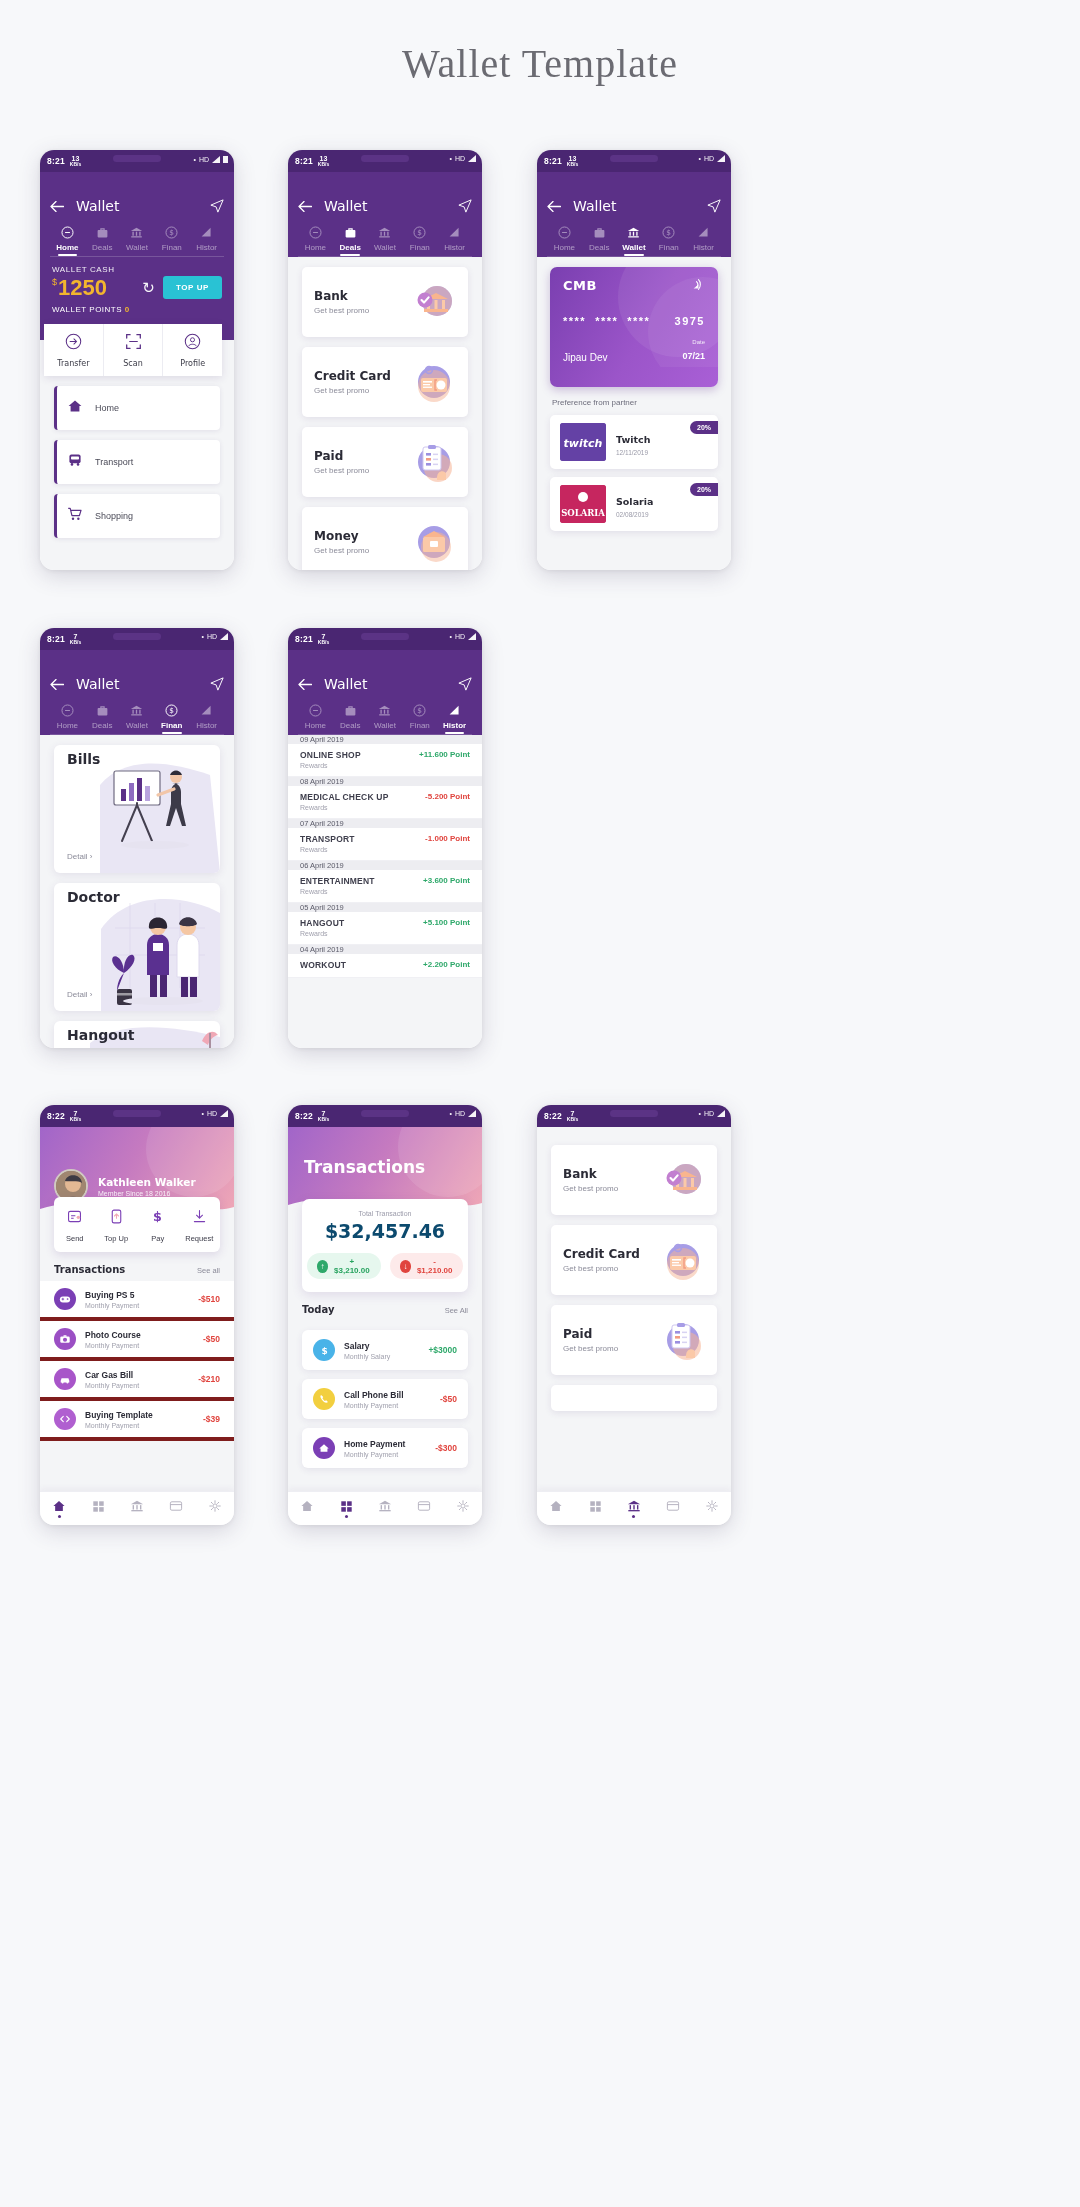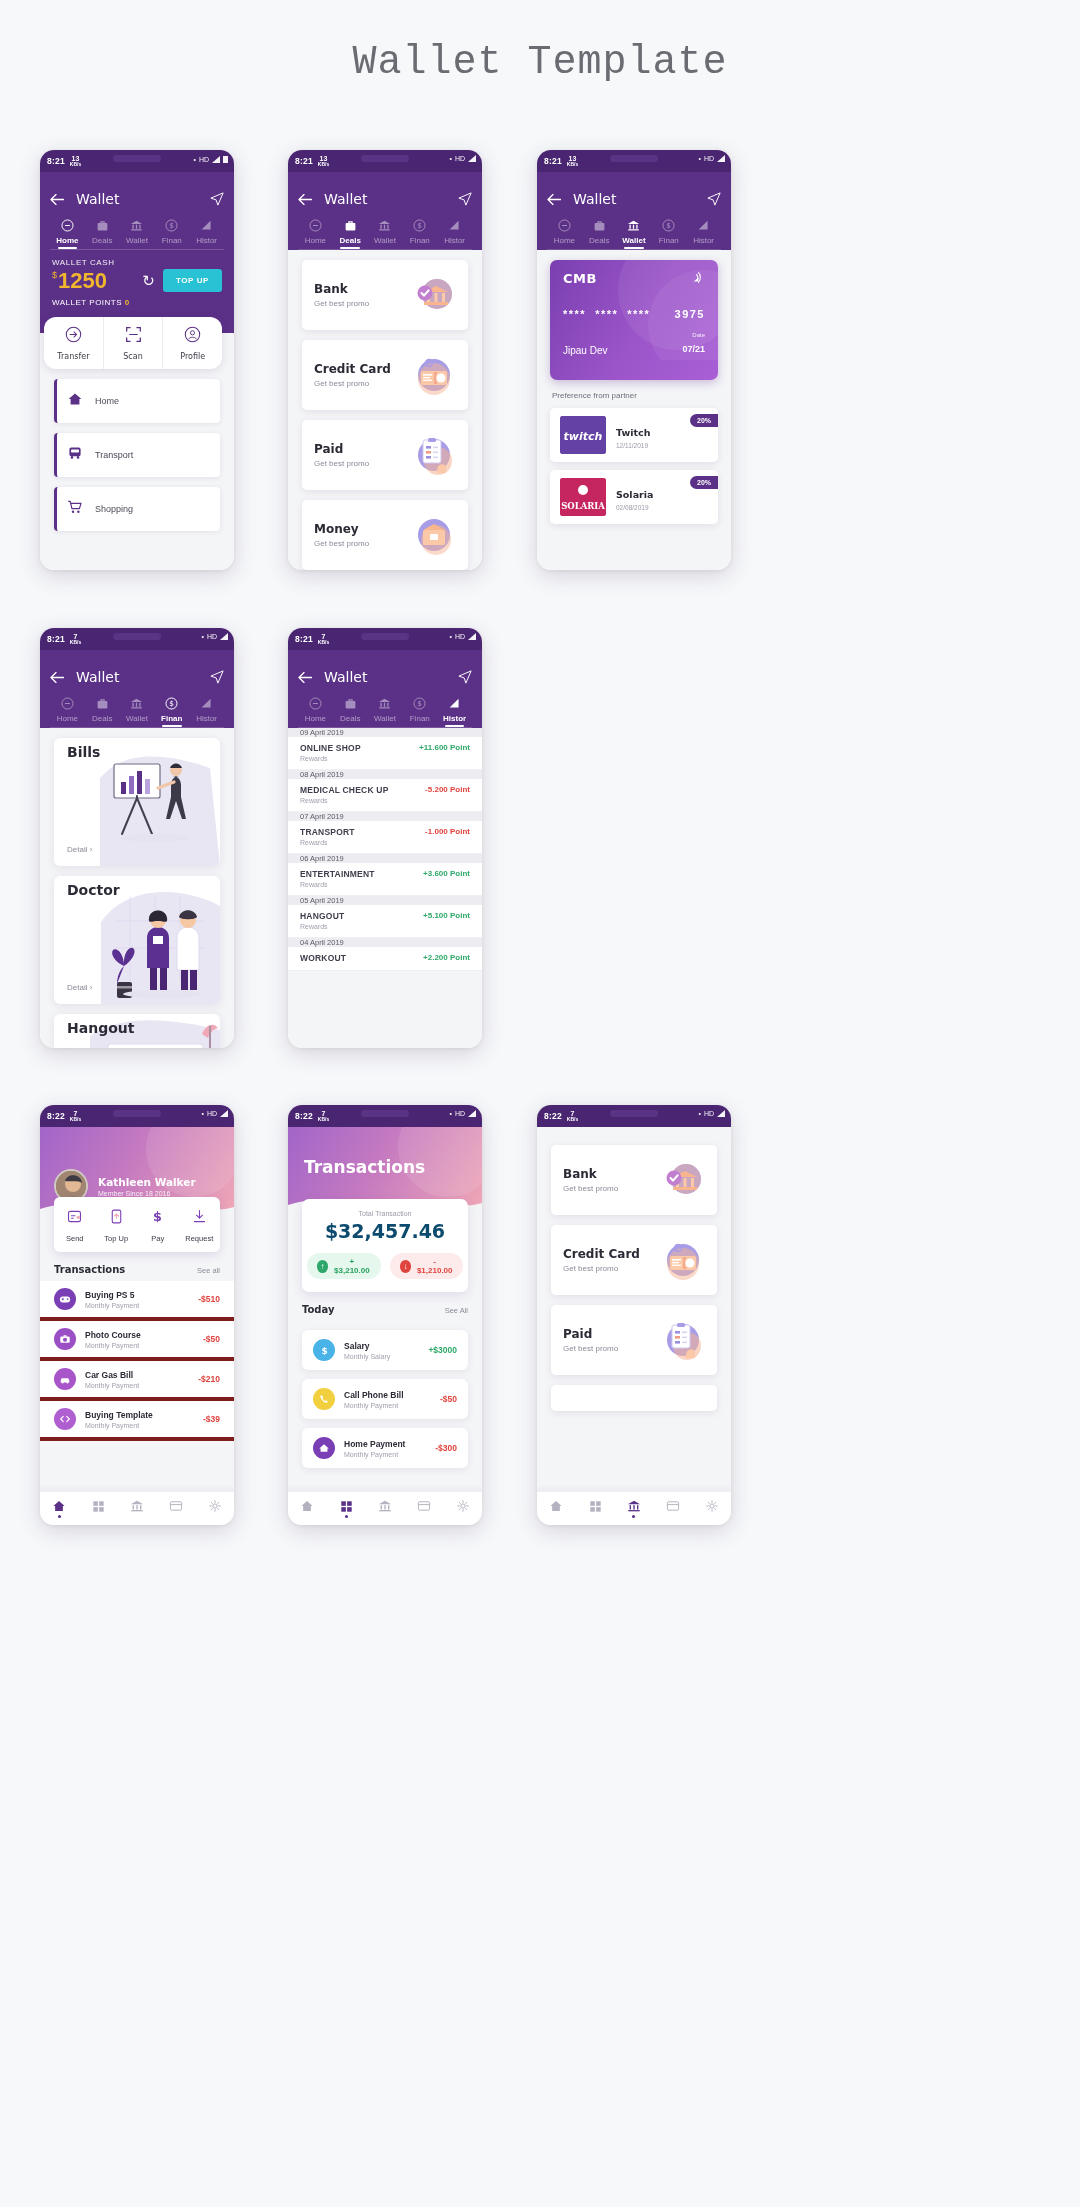--- a/index.html
+++ b/index.html
@@ -7,21 +7,21 @@
     width:1080px; height:2207px;
     background:#f7f8fa;
     font-family:"Liberation Sans", sans-serif;
     overflow:hidden;
     position:relative;
   }
   .page-title{
     position:absolute; top:40px; left:0; width:100%;
     text-align:center; font-size:40px; font-weight:300;
     color:#6b6b72; letter-spacing:1px;
-    font-family:Liberation Mono, monospace;
+    font-family:Liberation Serif, serif;
   }
 
   
   .phone{
     position:absolute;
     width:194px; height:420px;
     background:#ffffff;
     border-radius:14px;
     box-shadow:0 6px 22px rgba(60,50,90,0.18), 0 1px 4px rgba(0,0,0,.07);
     overflow:hidden;
@@ -30,21 +30,21 @@
     height:22px; background:#4a2672; color:#fff;
     display:flex; align-items:center; padding:0 7px;
     font-size:8px; position:relative;
   }
   .sb-time{font-size:8.5px;font-weight:700;letter-spacing:.2px}
   .sb-kb{font-size:5px;line-height:1;margin-left:5px;text-align:center;font-weight:700}
   .sb-kb b{display:block;font-size:7px}
   .sb-right{position:absolute;right:6px;top:5px;display:flex;gap:3px;align-items:center;font-size:7px;opacity:.95}
   .notch{position:absolute;left:50%;transform:translateX(-50%);top:5px;width:48px;height:7px;border-radius:4px;background:#5b3385}
 
-  .appbar{background:#5b3087;padding:12px 10px 0 10px;}
+  .appbar{background:#5b3087;padding:19px 10px 0 10px;}
   .appbar-top{display:flex;align-items:center;gap:12px;height:30px;}
   .appbar-title{color:#fff;font-size:14px;font-weight:400;font-family:"DejaVu Sans",sans-serif;}
   .send-icon{margin-left:auto;}
   .tabs{display:flex;margin-top:4px;}
   .tab{flex:1;text-align:center;padding-bottom:4px;position:relative;}
   .tab .ticon{display:block;height:15px;margin-bottom:3px;opacity:.45}
   .tab .tlabel{font-size:8px;color:rgba(255,255,255,.5);display:block;white-space:nowrap;overflow:hidden}
   .tab.active .ticon{opacity:1}
   .tab.active .tlabel{color:#fff;font-weight:700}
   .tab.active:after{content:"";position:absolute;bottom:0;left:22%;width:56%;height:2px;background:#fff;border-radius:2px}
@@ -56,21 +56,21 @@
   .cashblock{background:#5b3087;padding:8px 12px 26px 12px;color:#fff;position:relative}
   .cash-label{font-size:8px;letter-spacing:.6px;opacity:.92}
   .cash-row{display:flex;align-items:center;margin-top:2px}
   .cash-amt{font-size:22px;font-weight:700;color:#f2b52e;line-height:1}
   .cash-cur{font-size:9px;color:#f2b52e;vertical-align:top;margin-right:1px}
   .refresh{margin-left:auto;margin-right:8px;font-size:15px;color:#fff;opacity:.95}
   .topup{background:#29c2d4;color:#fff;font-size:8px;font-weight:700;letter-spacing:.6px;padding:7px 13px;border-radius:3px}
   .points{font-size:8px;letter-spacing:.5px;margin-top:6px}
   .points b{color:#f2b52e}
 
-  .action-row{display:flex;background:#fff;border-radius:12px;margin:-16px 12px 0 4px;
+  .action-row{display:flex;background:#fff;border-radius:0;margin:-16px 12px 0 4px;
     box-shadow:0 2px 8px rgba(70,40,110,.13);overflow:hidden;position:relative;z-index:3}
   .action{flex:1;text-align:center;padding:9px 0 8px;border-right:1px solid #ececf2}
   .action:last-child{border-right:none}
   .action .alabel{font-size:8px;color:#3a3a46;margin-top:5px;display:block;font-family:"DejaVu Sans",sans-serif}
 
   .menu-card{background:#fff;border-radius:4px;margin:10px 14px 0 14px;display:flex;align-items:center;
     padding:12px 10px;box-shadow:0 1px 5px rgba(70,40,110,.10);position:relative;border-left:3px solid #5b3087}
   .menu-card .mlabel{font-size:9px;color:#4b4b58;margin-left:12px}
 
   

